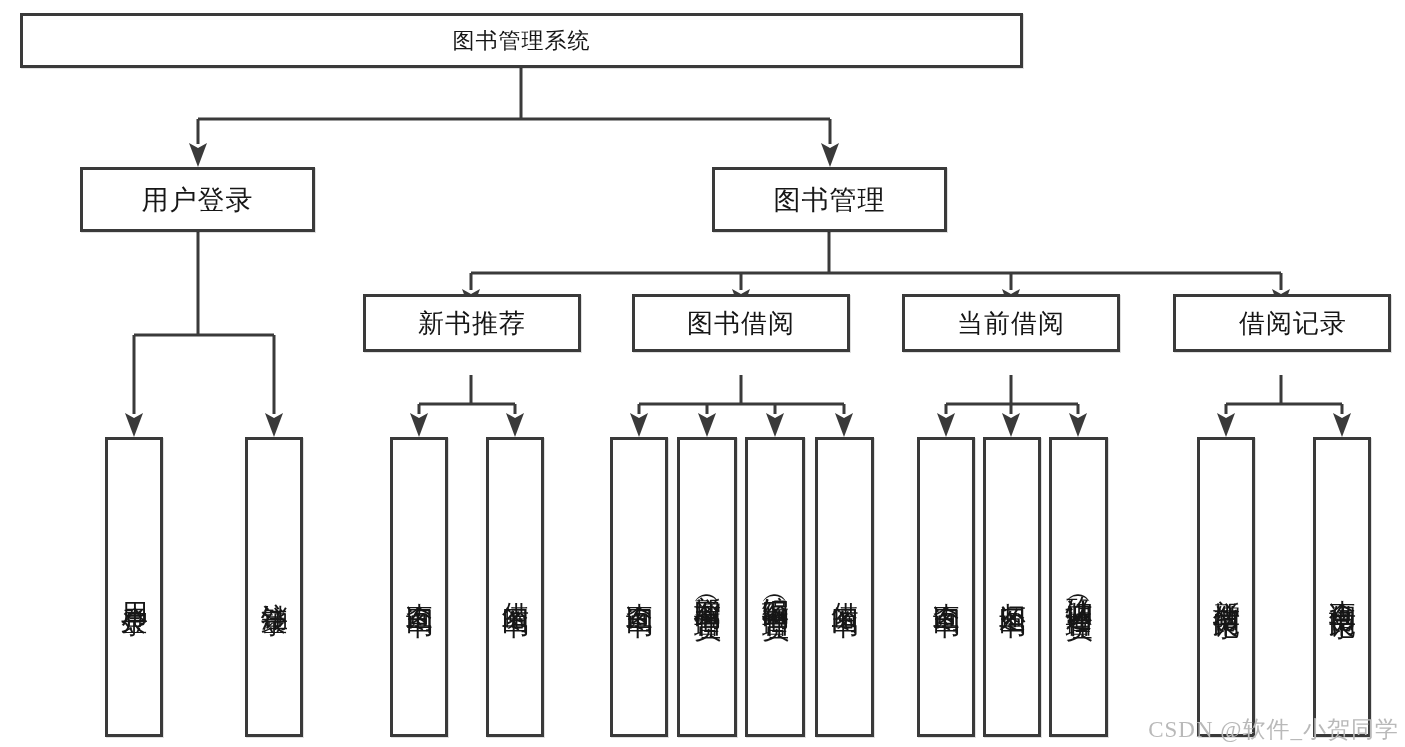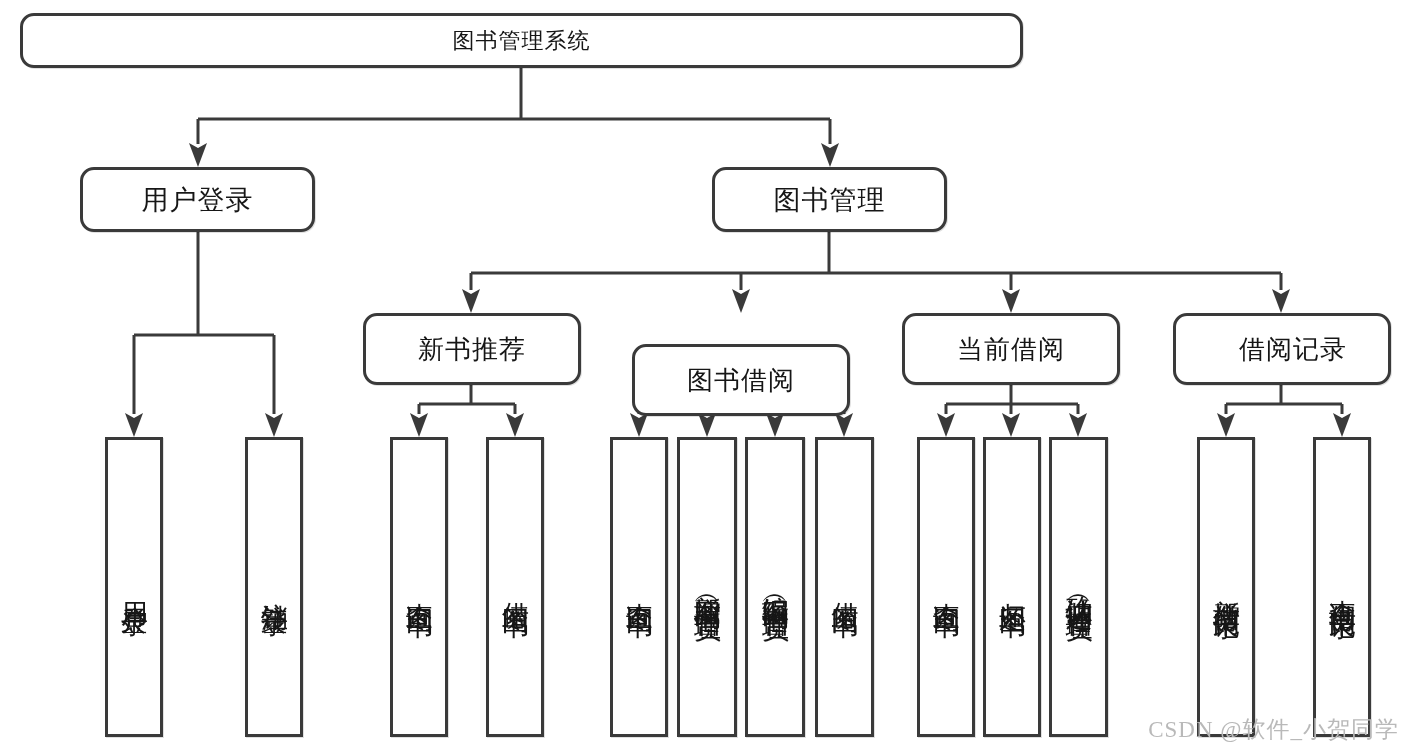--- a/index.html
+++ b/index.html
@@ -26,24 +26,24 @@
     box-sizing: border-box;
     background: #ffffff;
     border: 3px solid #3a3a3a;
     display: flex;
     align-items: center;
     justify-content: center;
     color: #161616;
     text-align: center;
     box-shadow: 1px 1px 0 rgba(0,0,0,0.12);
   }
-  .hbox { letter-spacing: 1px; border-radius: 14px; }
+  .hbox { letter-spacing: 1px; }
   .root-box  { left: 20px;  top: 13px;  width: 1003px; height: 55px; font-size: 22px; }
   .lvl2      { top: 167px; height: 65px; width: 235px; font-size: 27px; }
-  .lvl3      { top: 313px; height: 72px; width: 218px; font-size: 26px; }
+  .lvl3      { top: 294px; height: 58px; width: 218px; font-size: 26px; }
   .vbox {
     top: 437px;
     height: 300px;
     writing-mode: vertical-rl;
     text-orientation: mixed;
     font-size: 27px;
     letter-spacing: 3px;
     line-height: 1;
   }
   .watermark {
@@ -113,21 +113,21 @@
       <path class="ahead" d="M1342 437 L1333 413 L1342 418 L1351 413 Z"></path>
     </g>
   </svg>
 
   <div class="node hbox root-box">图书管理系统</div>
 
   <div class="node hbox lvl2" style="left:80px;">用户登录</div>
   <div class="node hbox lvl2" style="left:712px;text-align:right;">图书管理</div>
 
   <div class="node hbox lvl3" style="left:363px;">新书推荐</div>
-  <div class="node hbox lvl3" style="left:632px;margin-top:31px;">图书借阅</div>
+  <div class="node hbox lvl3" style="left:632px;">图书借阅</div>
   <div class="node hbox lvl3" style="left:902px;">当前借阅</div>
   <div class="node hbox lvl3" style="left:1173px;padding-left:22px;">借阅记录</div>
 
   <div class="node vbox" style="left:105px;width:58px;">用户登录</div>
   <div class="node vbox" style="left:245px;width:58px;">注销登录</div>
 
   <div class="node vbox" style="left:390px;width:58px;">查询图书</div>
   <div class="node vbox" style="left:486px;width:58px;">借阅图书</div>
 
   <div class="node vbox" style="left:610px;width:58px;">查询图书</div>

